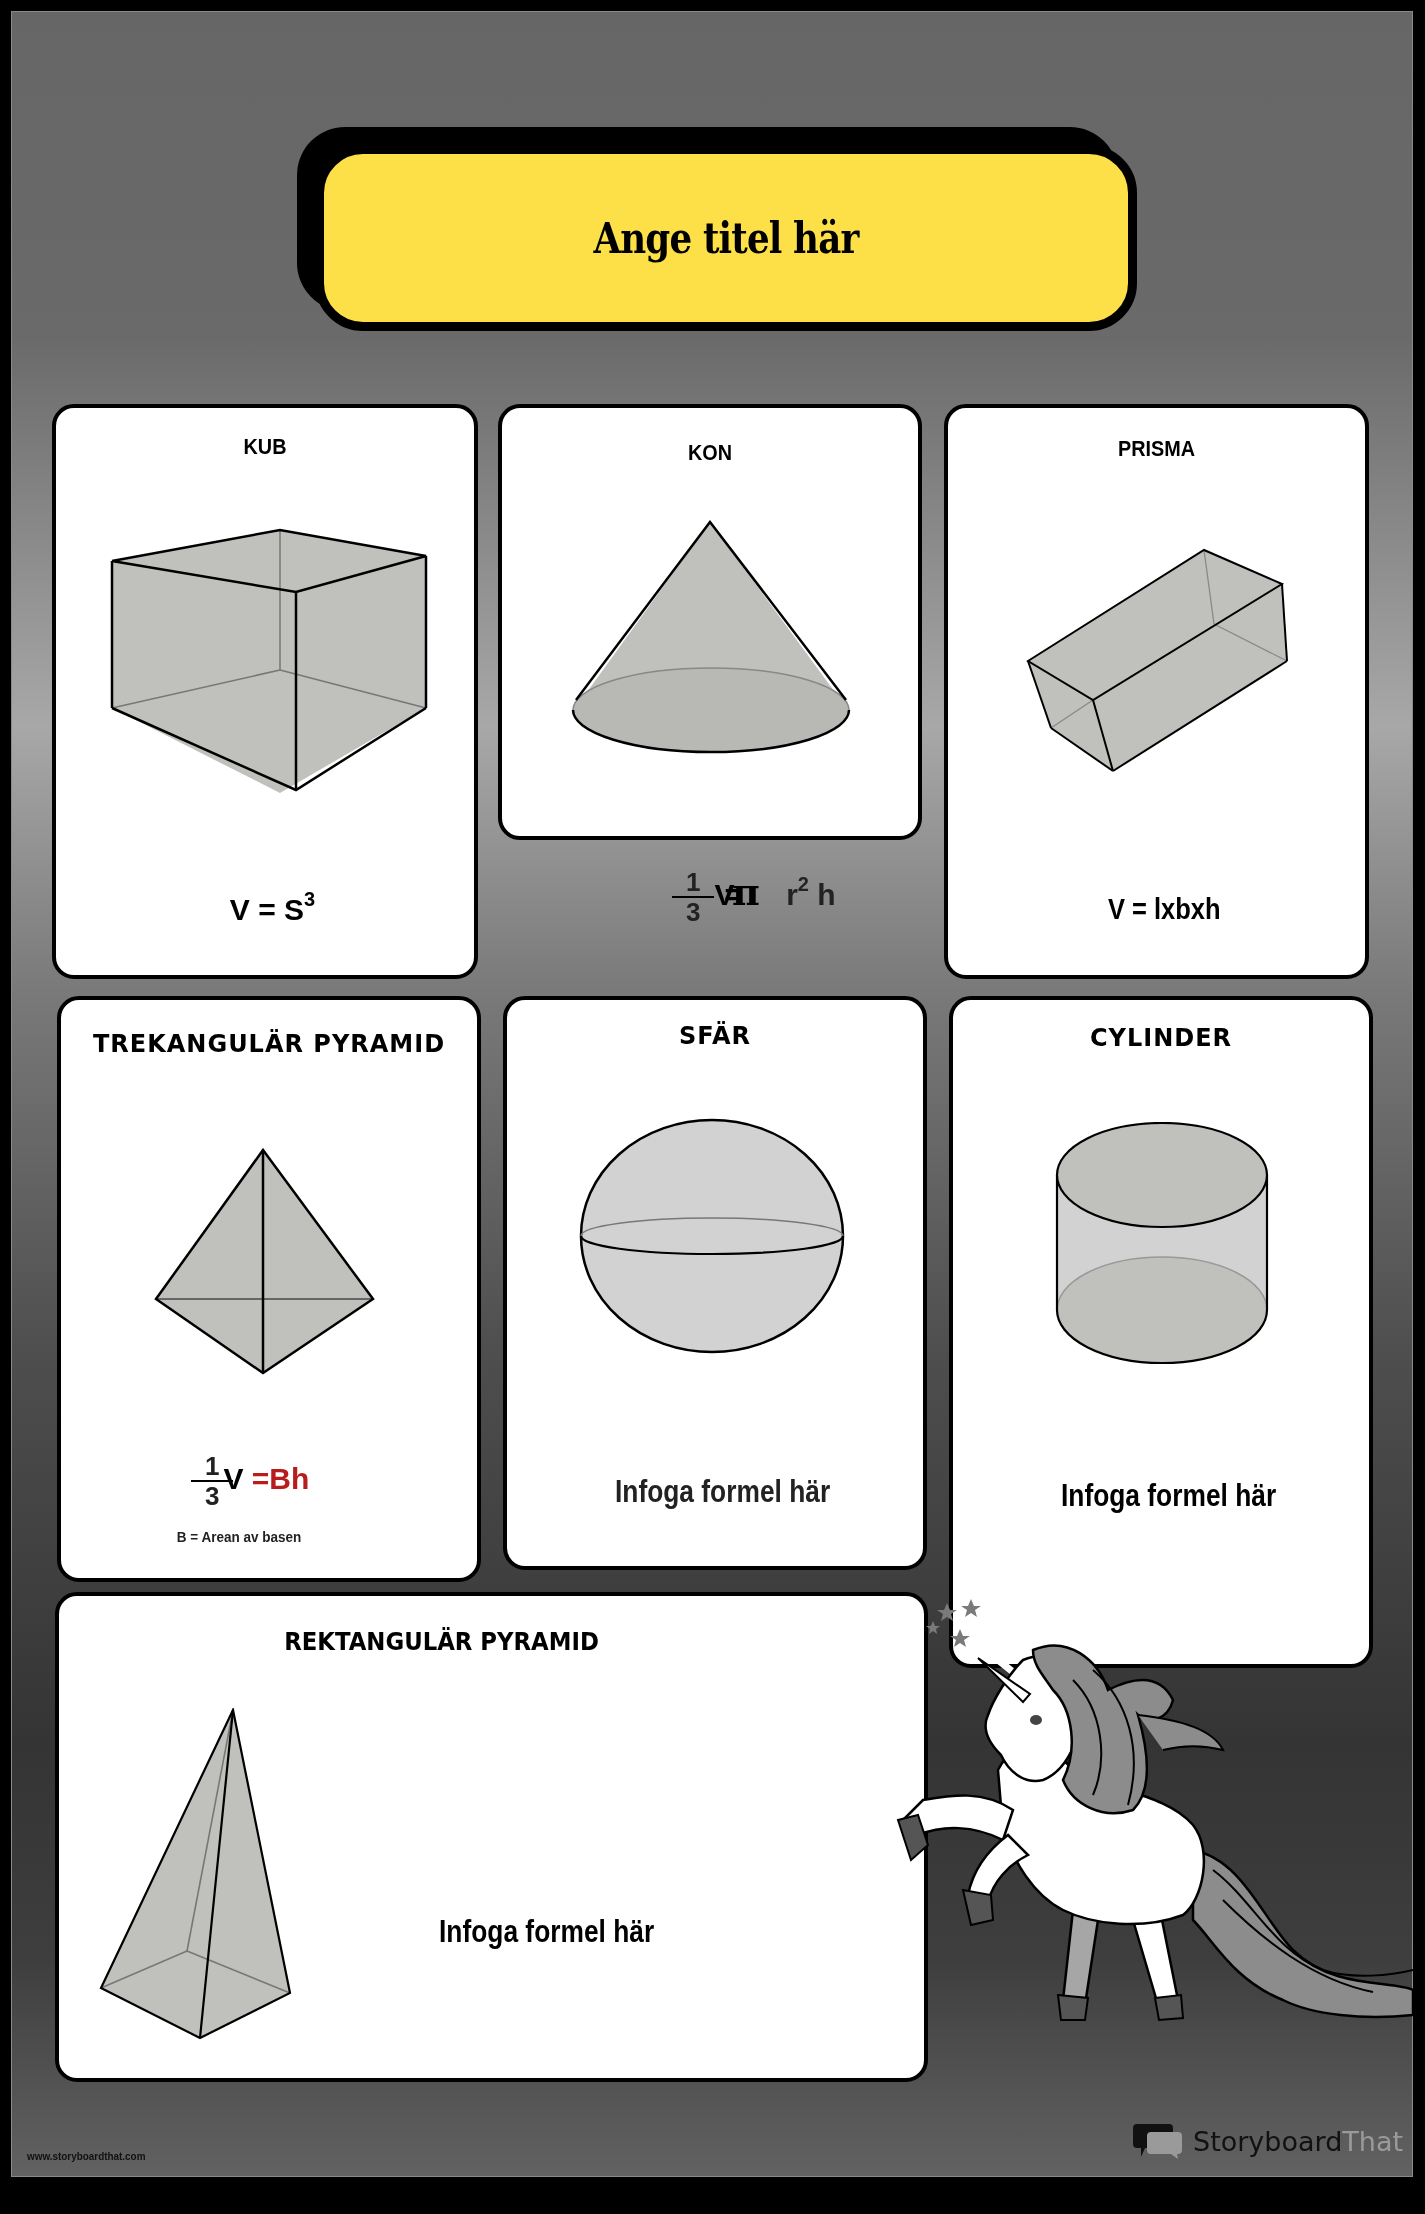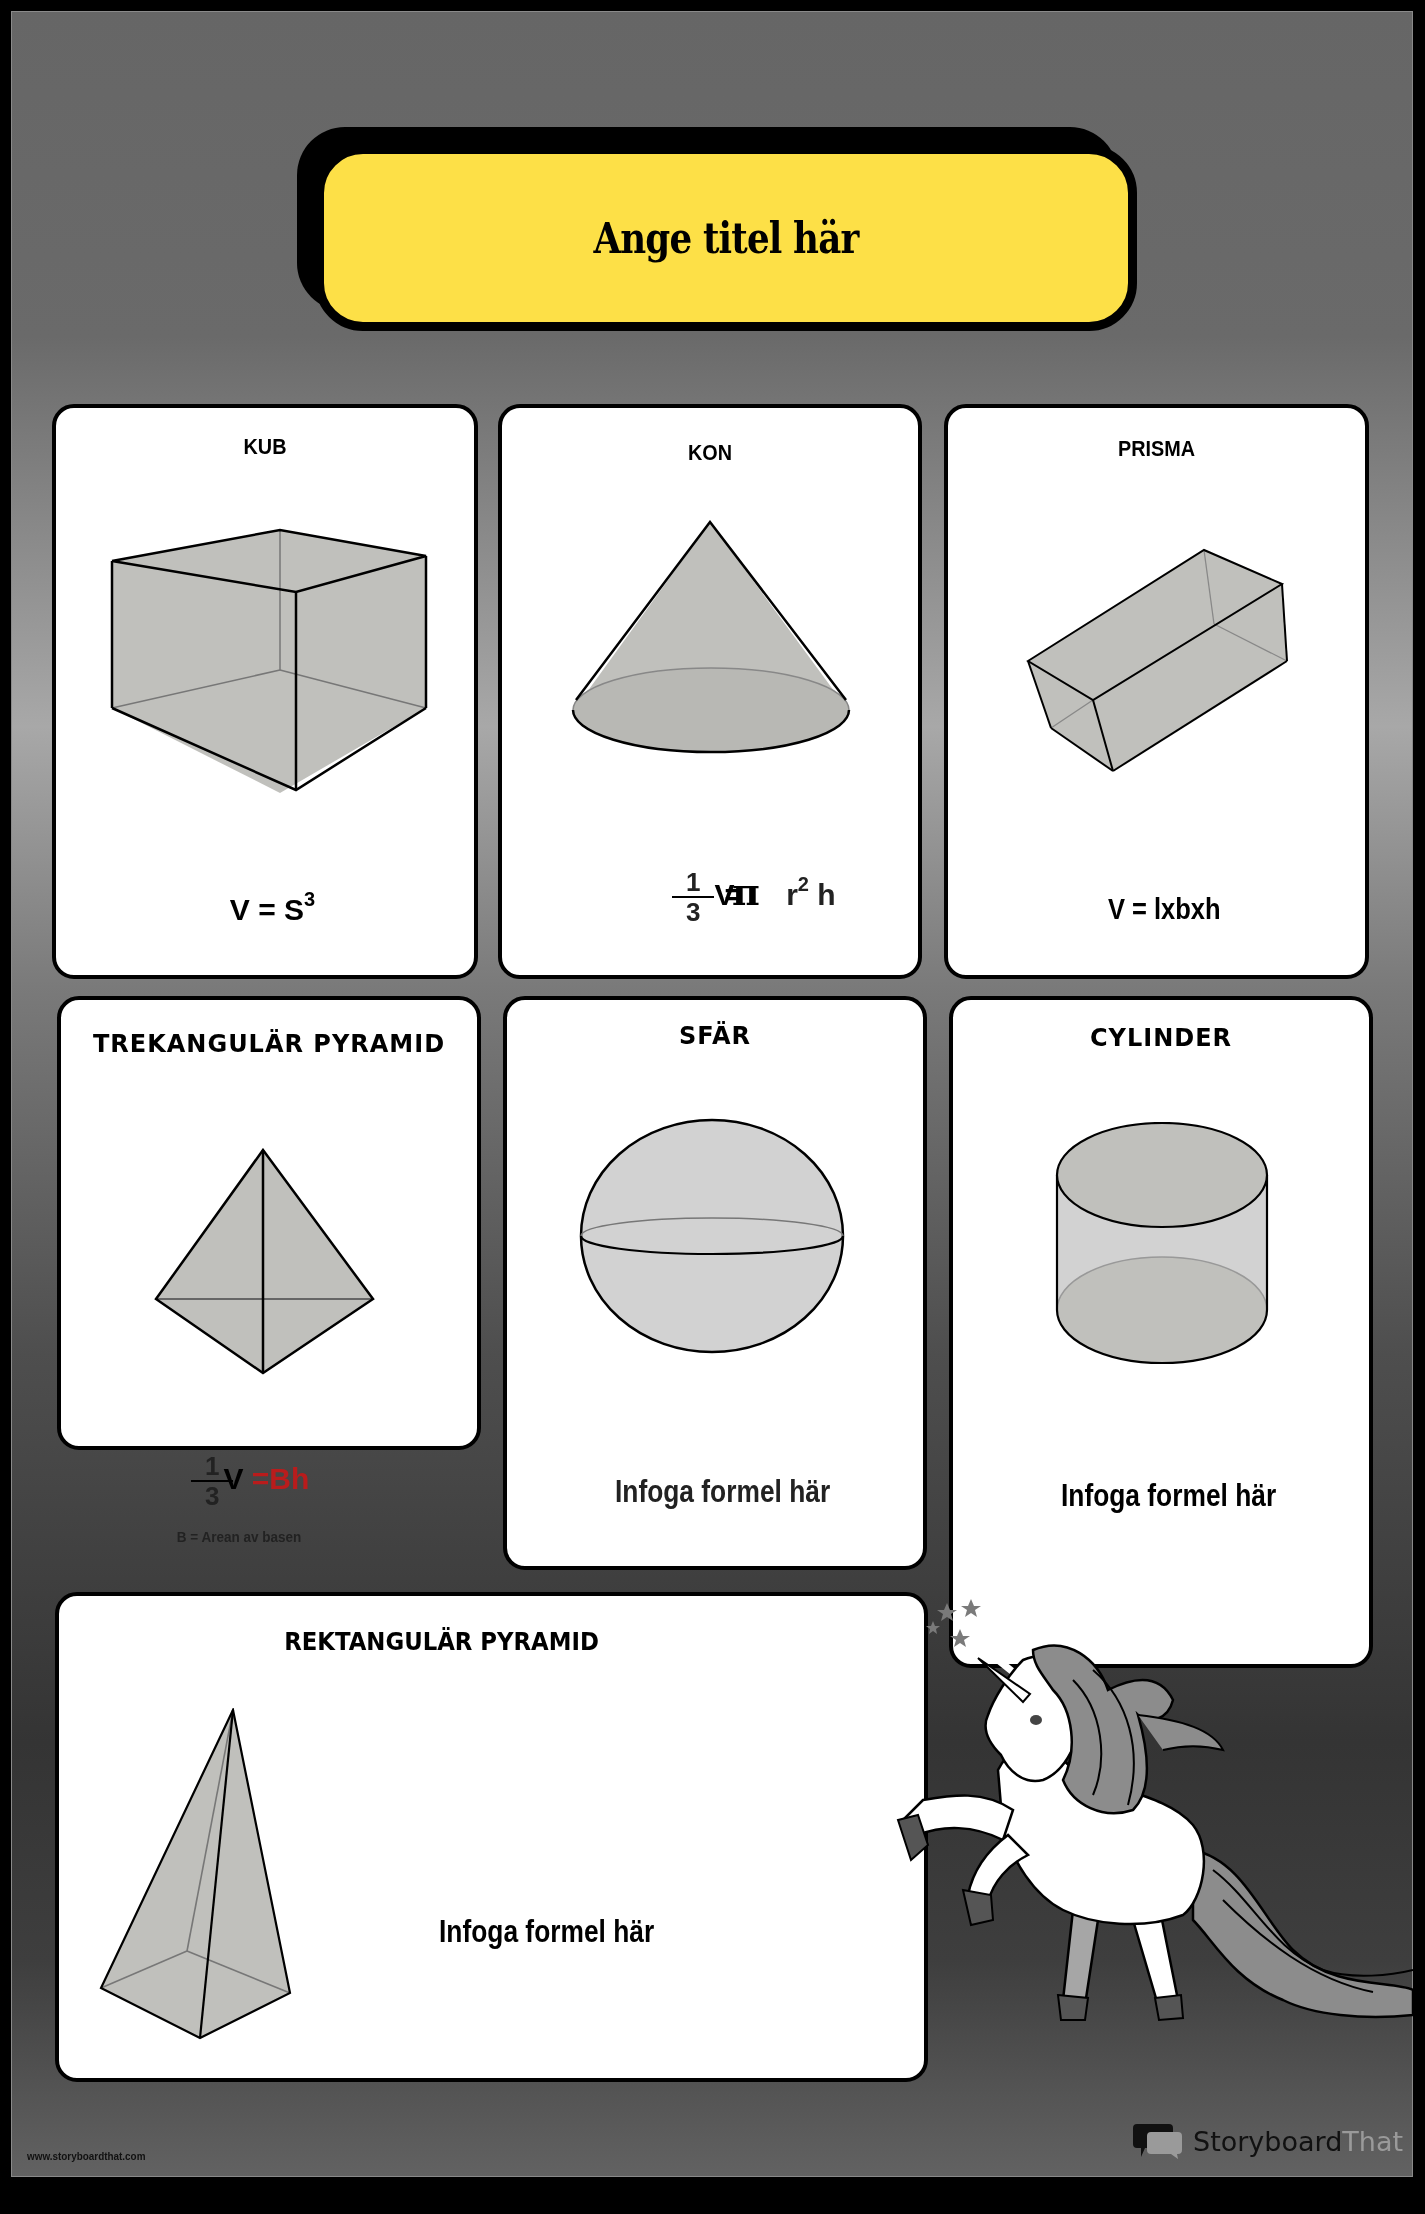--- a/index.html
+++ b/index.html
@@ -57,21 +57,21 @@
     <line x1="10" y1="33" x2="10" y2="180" stroke="#000" stroke-width="2.5"></line>
     <line x1="194" y1="64" x2="194" y2="262" stroke="#000" stroke-width="2.5"></line>
     <line x1="324" y1="28" x2="324" y2="180" stroke="#000" stroke-width="2.5"></line>
     <polyline points="10,180 194,262 324,180" fill="none" stroke="#000" stroke-width="2.5"></polyline>
   </svg>
   <div class="formula" style="top:480px;">
     <span>V = S</span><sup>3</sup>
   </div>
 </div>
 
-<div class="card" style="left:498px;top:404px;width:424px;height:575px;">
+<div class="card" style="left:498px;top:404px;width:424px;height:436px;">
   <div class="card-title t-cond" style="top:32px;">KON</div>
   <svg class="shape" style="left:64px;top:112px;" width="290" height="250" viewBox="0 0 290 250">
     <path d="M144,2 L8,190 A138,42 0 0 0 282,190 Z" fill="#c0c0bc"></path>
     <ellipse cx="145" cy="190" rx="138" ry="42" fill="#b8b8b4"></ellipse>
     <path d="M7,190 A138,42 0 0 1 283,190" fill="none" stroke="#888" stroke-width="1.5"></path>
     <path d="M7,190 A138,42 0 0 0 283,190" fill="none" stroke="#000" stroke-width="2.5"></path>
     <path d="M10,180 L144,2 L280,180" fill="none" stroke="#000" stroke-width="2.5"></path>
   </svg>
   <div class="formula" style="top:460px;left:170px;right:auto;text-align:left;">
     <span class="frac"><span class="num">1</span><span class="den">3</span></span><span style="font-size:30px;letter-spacing:-10px;">V=</span><span style="font-family:'DejaVu Serif',serif;font-size:38px;">π</span>
@@ -92,21 +92,21 @@
     <line x1="25" y1="180" x2="87" y2="223" stroke="#000" stroke-width="2"></line>
     <line x1="67" y1="152" x2="87" y2="223" stroke="#000" stroke-width="2"></line>
     <line x1="87" y1="223" x2="261" y2="113" stroke="#000" stroke-width="2"></line>
     <line x1="256" y1="36" x2="261" y2="113" stroke="#000" stroke-width="2"></line>
   </svg>
   <div class="formula narrow" style="top:484px;">
     <span class="c">V = lxbxh</span>
   </div>
 </div>
 
-<div class="card" style="left:57px;top:996px;width:424px;height:454px;">
+<div class="card" style="left:57px;top:996px;width:424px;height:586px;">
   <div class="card-title t-round" style="top:30px;font-size:24px;">TREKANGULÄR PYRAMID</div>
   <svg class="shape" style="left:92px;top:148px;" width="224" height="228" viewBox="0 0 224 228">
     <polygon points="110,2 3,151 110,225 220,151" fill="#c0c0bc"></polygon>
     <line x1="3" y1="151" x2="220" y2="151" stroke="#666" stroke-width="2"></line>
     <polygon points="110,2 3,151 110,225 220,151" fill="none" stroke="#000" stroke-width="2.5"></polygon>
     <line x1="110" y1="2" x2="110" y2="225" stroke="#000" stroke-width="2.5"></line>
   </svg>
   <div class="formula" style="top:452px;left:130px;right:auto;text-align:left;">
     <span class="frac"><span class="num">1</span><span class="den">3</span></span><span style="margin-left:-10px;">V</span>
     <span style="color:#b91c1c;">=Bh</span>

